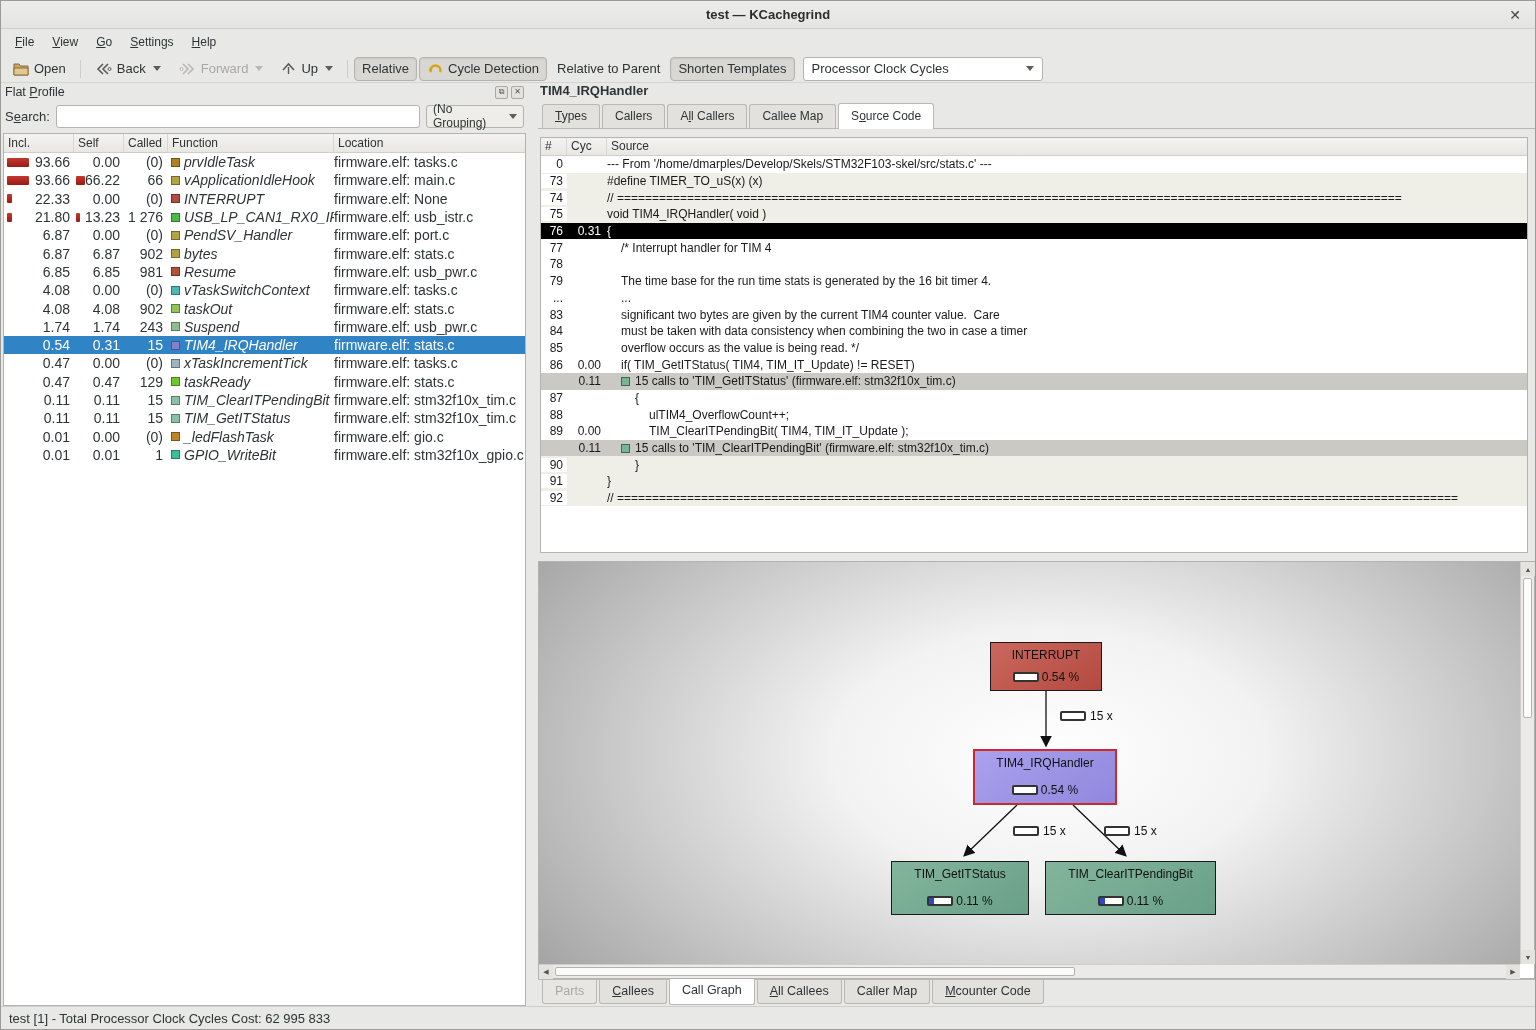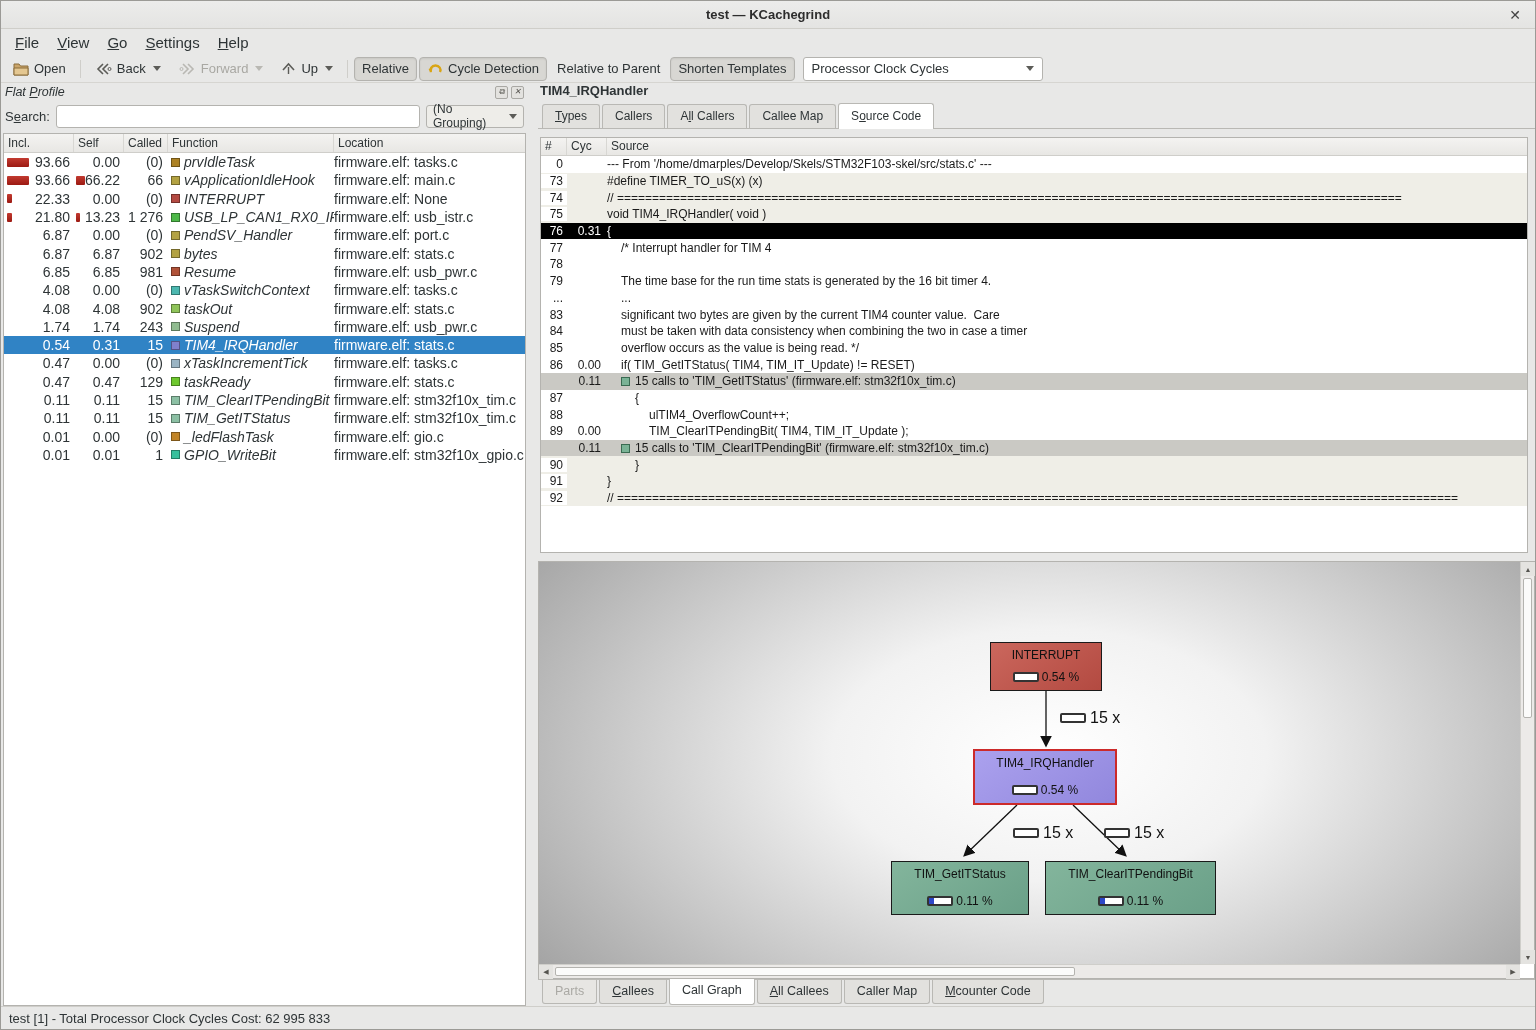--- a/index.html
+++ b/index.html
@@ -15,41 +15,41 @@
 
   
   .titlebar { height:28px; background:linear-gradient(#ececeb,#e4e4e2); border-bottom:1px solid #cfcec9;
     display:flex; align-items:center; justify-content:center; position:relative; }
   .titlebar .title { font-weight:bold; font-size:13px; color:#2d2d2d; }
   .titlebar .closebtn { position:absolute; right:10px; top:4px; width:20px; height:20px;
     display:flex; align-items:center; justify-content:center; font-size:14px; color:#444; cursor:default; }
 
   
   .menubar { height:26px; background:#e8e8e7; display:flex; align-items:center; padding-left:6px; gap:2px; }
-  .menu-item { padding:3px 8px; font-size:15px; border-radius:3px;text-align:right; }
+  .menu-item { padding:3px 8px; font-size:12px; border-radius:3px;text-align:right; }
 
   
   .toolbar { height:28px; background:#e8e8e7; border-bottom:1px solid #d6d5d1; display:flex; align-items:center; padding:0 4px; gap:2px; }
   .tbtn { display:flex; align-items:center; gap:5px; padding:3px 7px; border-radius:4px; font-size:13px; border:1px solid transparent; height:24px; }
   .tbtn.pressed { background:#d8d7d3; border:1px solid #b4b3af; box-shadow:inset 0 1px 2px rgba(0,0,0,.08); }
   .tbtn .drop { width:0; height:0; border-left:4px solid transparent; border-right:4px solid transparent; border-top:5px solid #5c5c58; margin-left:2px; }
   .tbtn.disabled { color:#a9a8a3; }
   .tbtn.disabled .drop { border-top-color:#b9b8b3; }
   .tsep { width:1px; height:18px; background:#cfceca; margin:0 4px; }
   .icon-svg { display:block; }
   .combo { display:flex; align-items:center; justify-content:space-between; width:240px; height:24px;
     background:#ffffff; border:1px solid #b4b3af; border-radius:3px; padding:0 8px; font-size:13px; margin-left:6px; }
   .combo .drop { width:0; height:0; border-left:4px solid transparent; border-right:4px solid transparent; border-top:5px solid #5c5c58; }
 
   
   .left-dock { position:absolute; left:0; top:82px; width:527px; bottom:23px; }
   .right-panel { position:absolute; left:537px; top:82px; right:0; bottom:23px; }
 
   
-  .dock-header { height:18px; display:flex; align-items:center; padding:0 4px;font-style:italic; }
+  .dock-header { height:18px; display:flex; align-items:center; padding:0 4px; }
   .dock-header .dtitle { font-size:12.5px; }
   .dock-btns { margin-left:auto; display:flex; gap:3px; }
   .dock-btn { width:13px; height:13px; border:1px solid #a9a8a4; border-radius:2px; background:#e3e2df;
     display:flex; align-items:center; justify-content:center; font-size:8px; color:#55544f; line-height:1; }
   .search-row { height:30px; display:flex; align-items:center; padding:2px 4px 2px 4px; gap:6px; }
   .search-row label { font-size:13px; }
   .search-input { flex:1; height:23px; border:1px solid #b4b3af; border-radius:3px; background:#fff; padding:0 6px; font:12px "Liberation Sans",sans-serif; outline:none; }
   .grp-combo { width:98px; height:23px; background:#eeede9; border:1px solid #b4b3af; border-radius:3px;
     display:flex; align-items:center; justify-content:space-between; padding:0 6px; font-size:12px; }
   .grp-combo .drop { width:0;height:0;border-left:4px solid transparent;border-right:4px solid transparent;border-top:5px solid #5c5c58; }
@@ -104,21 +104,21 @@
       #a5a5a5; }
   .gnode { position:absolute; border:1px solid #1a1a1a; display:flex; flex-direction:column; align-items:center;
     justify-content:space-between; padding:5px 4px 6px 4px; font-size:12px; color:#111; }
   .gnode .nlabel { white-space:nowrap; }
   .gnode.red { background:linear-gradient(145deg,#cb675d,#b34a41); }
   .gnode.purple { background:linear-gradient(145deg,#aba1ee,#9187dd); border:2px solid #cc2a2a; }
   .gnode.green { background:linear-gradient(145deg,#83b59c,#6aa088); }
   .pctline { display:flex; align-items:center; gap:3px; }
   .mbar { width:26px; height:10px; background:#fff; border:2px solid #333; border-radius:2px; position:relative; }
   .mbar .fill { position:absolute; left:0; top:0; bottom:0; background:#2d47c8; }
-  .elabel { position:absolute; display:flex; align-items:center; gap:4px; font-size:16px; color:#111; }
+  .elabel { position:absolute; display:flex; align-items:center; gap:4px; font-size:12px; color:#111; }
   .gsvg { position:absolute; left:0; top:0; }
 
   
   .vscroll { position:absolute; right:0; top:0; bottom:14px; width:14px; background:#eceae8; border-left:1px solid #cfceca; }
   .hscroll { position:absolute; left:0; right:14px; bottom:0; height:14px; background:#eceae8; border-top:1px solid #cfceca; }
   .sb-arrow { position:absolute; width:14px; height:14px; display:flex; align-items:center; justify-content:center; font-size:7px; color:#55544f; background:#e4e3e0; }
   .vscroll .a1 { top:0; } .vscroll .a2 { bottom:0; }
   .hscroll .a1 { left:0; } .hscroll .a2 { right:0; }
   .vthumb { position:absolute; left:2px; right:2px; top:16px; height:140px; background:#fbfbfa; border:1px solid #b4b3af; border-radius:2px; }
   .hthumb { position:absolute; top:2px; bottom:2px; left:16px; width:520px; background:#fbfbfa; border:1px solid #b4b3af; border-radius:2px; }

